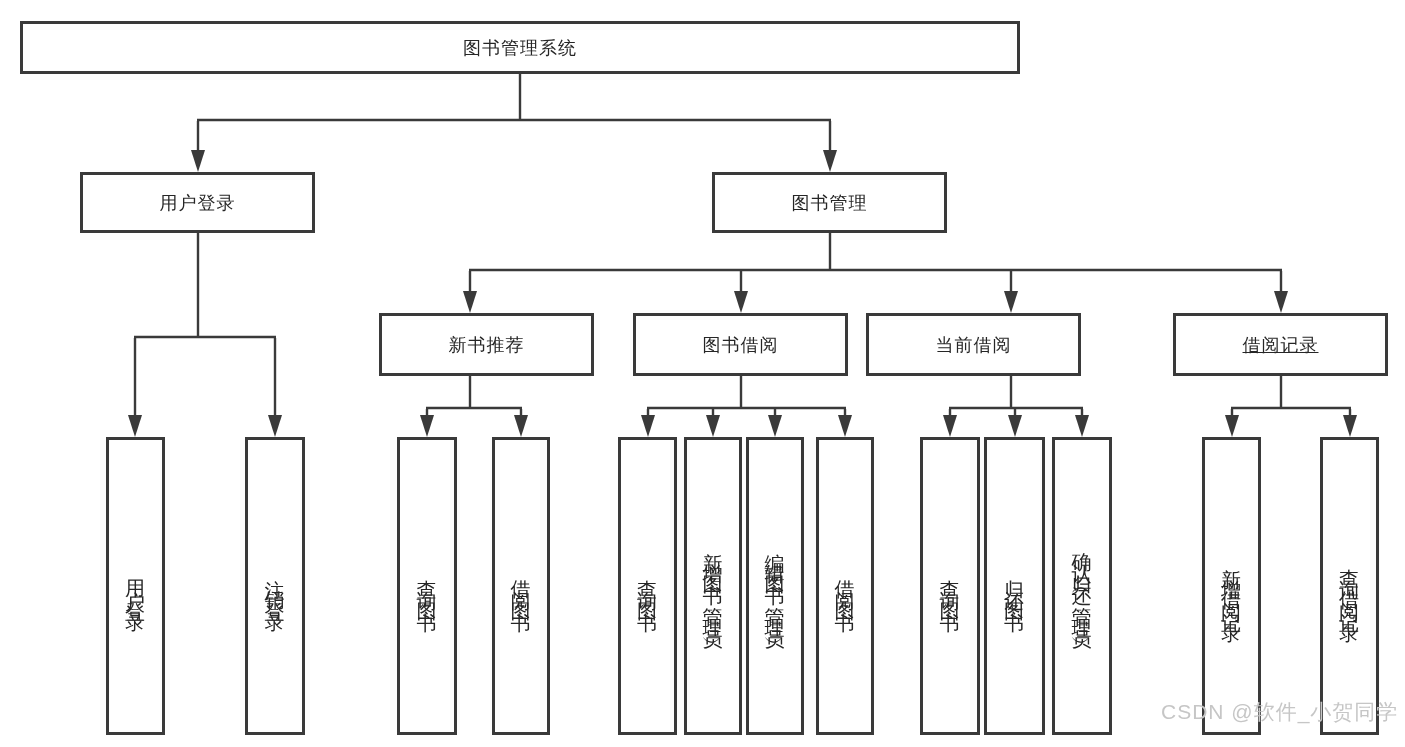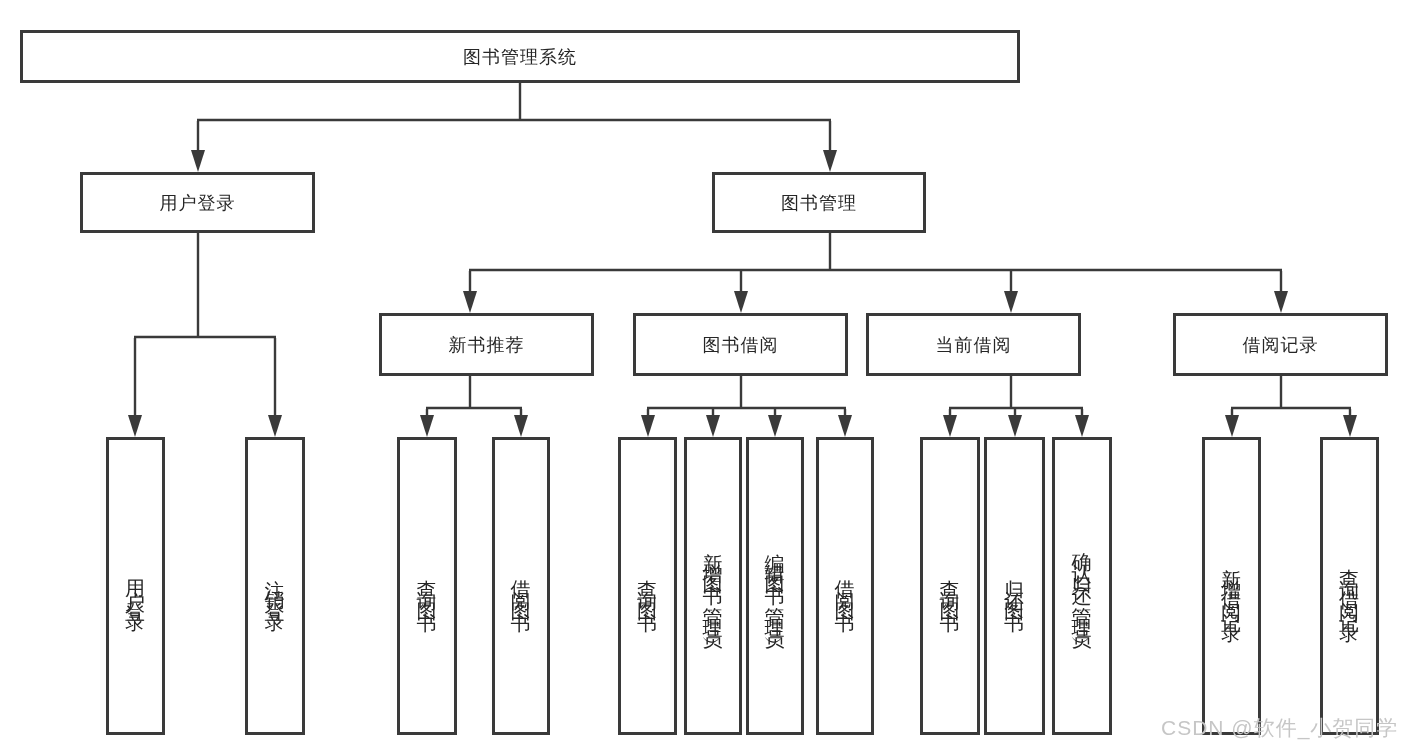--- a/index.html
+++ b/index.html
@@ -41,21 +41,21 @@
   .vbox .vtext{
     writing-mode:vertical-rl;
     text-orientation:mixed;
     font-size:20px;
     line-height:1;
     letter-spacing:11px;
     color:var(--text);
   }
   .watermark{
     position:absolute;
-    left:1161px;top:714px;
+    left:1161px;top:698px;
     z-index:10;
     font-size:21px;
     letter-spacing:1px;
     color:var(--watermark);
     white-space:nowrap;
   }
 </style>
 </head>
 <body>
 
@@ -104,41 +104,41 @@
       <path d="M1075 415 L1089 415 L1082 437 Z" fill="#3a3a3a" stroke="none"></path>
     </g>
 
     <g>
       <path d="M1281 375 V409 M1231 408 H1351 M1232 409 V417 M1350 409 V417"></path>
       <path d="M1225 415 L1239 415 L1232 437 Z" fill="#3a3a3a" stroke="none"></path>
       <path d="M1343 415 L1357 415 L1350 437 Z" fill="#3a3a3a" stroke="none"></path>
     </g>
   </svg>
 
-  <div class="box" style="left:20px;top:30px;width:1000px;height:53px;">
+  <div class="box" style="left:20px;top:21px;width:1000px;height:53px;">
     <span>图书管理系统</span>
   </div>
 
   <div class="box" style="left:80px;top:172px;width:235px;height:61px;">
     <span>用户登录</span>
   </div>
-  <div class="box" style="left:712px;top:172px;width:214px;height:61px;">
+  <div class="box" style="left:712px;top:172px;width:235px;height:61px;">
     <span>图书管理</span>
   </div>
 
   <div class="box" style="left:363px;top:313px;width:215px;height:63px;margin-left:16px;">
     <span>新书推荐</span>
   </div>
   <div class="box" style="left:633px;top:313px;width:215px;height:63px;align-items:center;">
     <span>图书借阅</span>
   </div>
   <div class="box" style="left:866px;top:313px;width:215px;height:63px;">
     <span>当前借阅</span>
   </div>
-  <div class="box" style="left:1173px;top:313px;width:215px;height:63px;">
+  <div class="box" style="left:1173px;top:313px;width:215px;height:63px;text-decoration:underline;">
     <span>借阅记录</span>
   </div>
 
   <div class="vbox" style="left:106px;width:59px;">
     <span class="vtext">用户登录</span>
   </div>
   <div class="vbox" style="left:245px;width:60px;">
     <span class="vtext">注销登录</span>
   </div>
 

